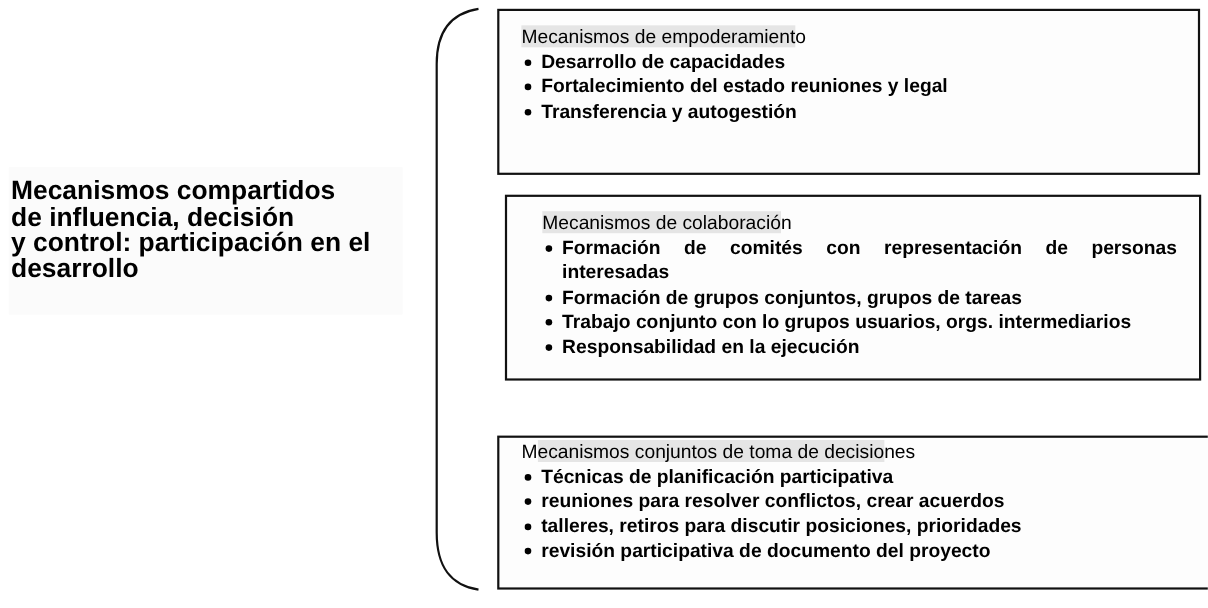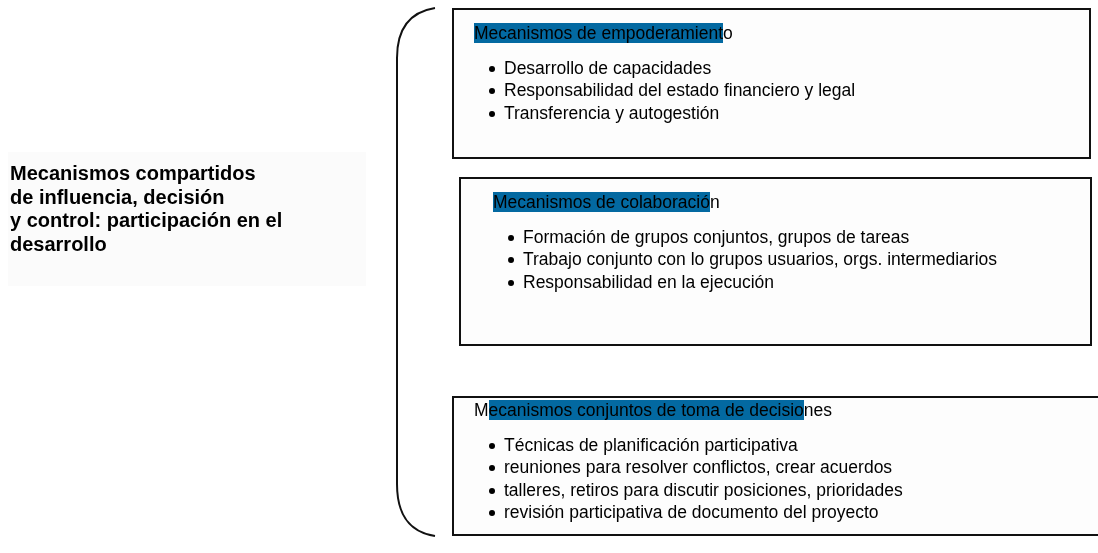--- a/index.html
+++ b/index.html
@@ -1,23 +1,23 @@
 <!DOCTYPE html>
 <html><head>
 <meta charset="utf-8">
 <style>
   html, body { margin:0; padding:0; background:#ffffff; }
   body { width:1098px; height:553px; position:relative; overflow:hidden; font-family:"Liberation Sans", sans-serif; color:#000; }
   .left-label { position:absolute; left:8px; top:152px; width:358px; height:134px; background:#fbfbfb; }
-  .left-label p { margin:0; padding:10px 0 0 2px; font-weight:bold; font-size:20px; line-height:23.5px; }
+  .left-label p { margin:0; padding:10px 0 0 2px; font-weight:bold; font-size:24px; line-height:23.5px; }
   .brace { position:absolute; left:390px; top:6px; }
   .box { position:absolute; border:2px solid #111; background:#fdfdfd; box-sizing:border-box; font-size:17.5px; line-height:22.5px; }
   .box .title { display:block; }
-  .hl { background:#0369a1; }
-  .box ul { margin:12px; padding:0; list-style:none; }
+  .hl { background:#e5e5e5; }
+  .box ul { margin:0; padding:0; list-style:none;font-weight:bold; }
   .box li { position:relative; padding-left:18px; }
   .box li::before { content:""; position:absolute; left:3px; top:9px; width:6px; height:6px; border-radius:50%; background:#000; }
   #box1 { left:452px; top:8px; width:639px; height:151px; padding:12px 0 0 20px; }
   #box2 { left:459px; top:177px; width:633px; height:169px; padding:12px 20px 0 32px; }
   #box2 li.just { text-align:justify; text-align-last:left; }
   #box3 { left:452px; top:396px; width:701px; height:140px; padding:1px 0 0 20px; }
 </style>
 </head>
 <body>
 
@@ -31,28 +31,29 @@
 </div>
 
 <svg class="brace" width="50" height="534" viewBox="0 0 50 534">
   <path d="M45 2 C20 6, 7 22, 7 52 L7 478 C7 510, 20 526, 45 530" fill="none" stroke="#111" stroke-width="2"></path>
 </svg>
 
 <div class="box" id="box1">
   <span class="title"><span></span><span class="hl">Mecanismos de empoderamient</span><span>o</span></span>
   <ul>
     <li>Desarrollo de capacidades</li>
-    <li>Responsabilidad del estado financiero y legal</li>
+    <li>Fortalecimiento del estado reuniones y legal</li>
     <li>Transferencia y autogestión</li>
   </ul>
 </div>
 
 <div class="box" id="box2">
   <span class="title"><span></span><span class="hl">Mecanismos de colaboració</span><span>n</span></span>
   <ul>
+    <li class="just">Formación de comités con representación de personas interesadas</li>
     <li>Formación de grupos conjuntos, grupos de tareas</li>
     <li>Trabajo conjunto con lo grupos usuarios, orgs. intermediarios</li>
     <li>Responsabilidad en la ejecución</li>
   </ul>
 </div>
 
 <div class="box" id="box3">
   <span class="title"><span>M</span><span class="hl">ecanismos conjuntos de toma de decisio</span><span>nes</span></span>
   <ul>
     <li>Técnicas de planificación participativa</li>

